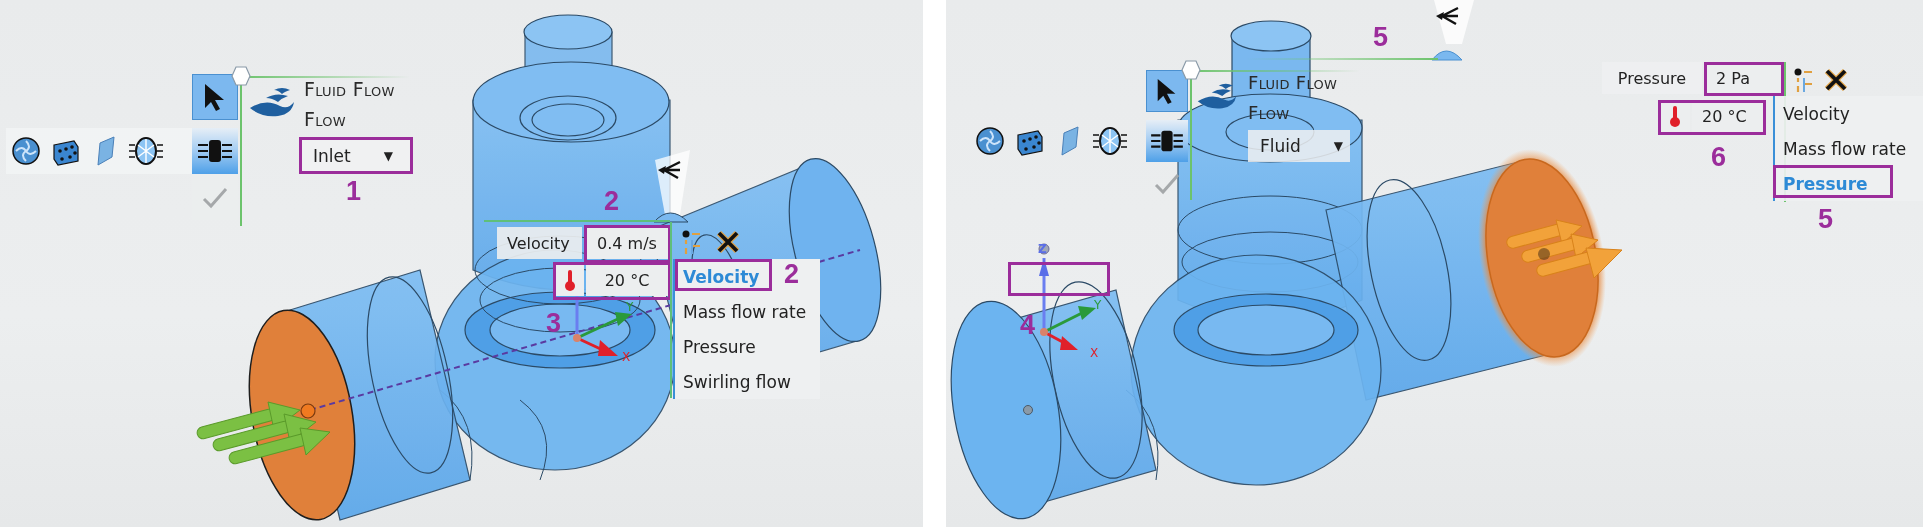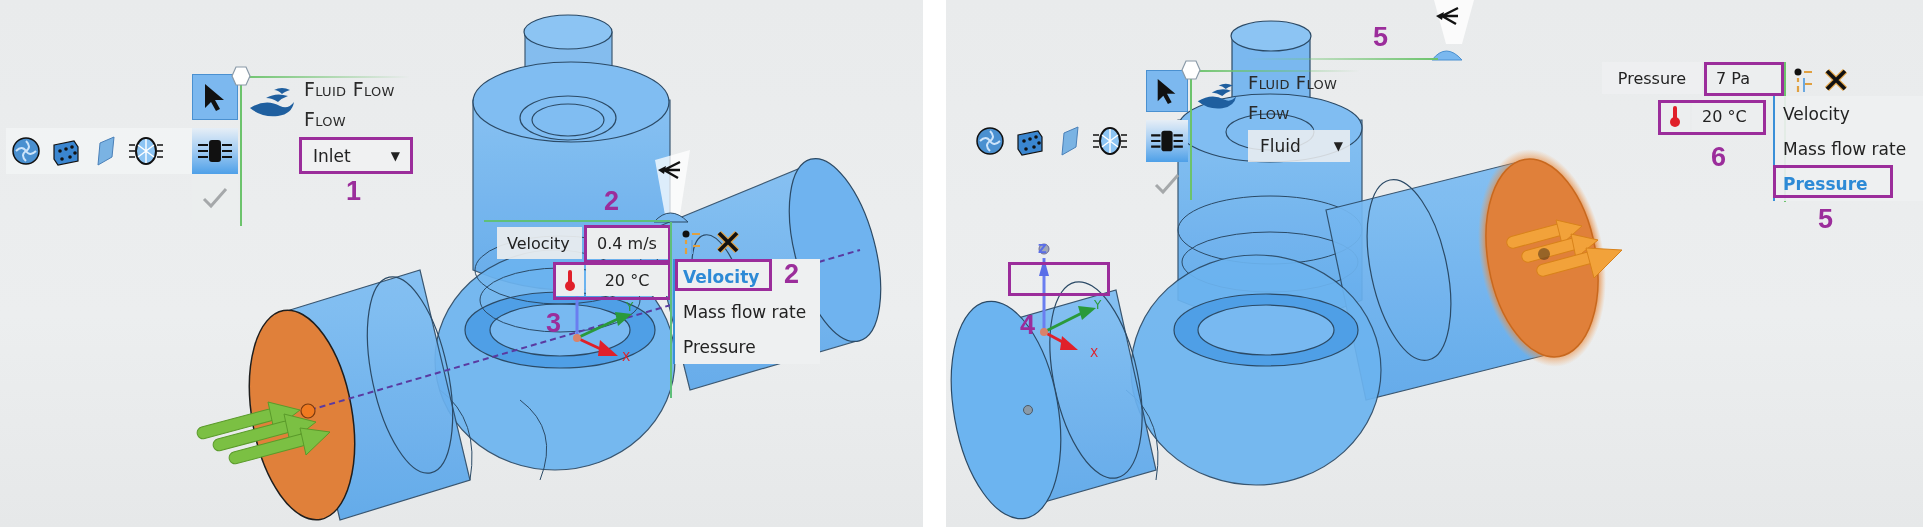--- a/index.html
+++ b/index.html
@@ -13,21 +13,21 @@
   .toolstrip{position:absolute;height:46px;background:rgba(242,244,245,0.85);display:flex;align-items:center;}
   .tool{width:40px;height:40px;display:flex;align-items:center;justify-content:center;}
   .selcol{position:absolute;width:46px;}
   .selbtn{width:46px;height:46px;border:1px solid #4a90d0;background:#7cb8ef;display:flex;align-items:center;justify-content:center;}
   .activebtn{width:46px;height:46px;background:linear-gradient(180deg,#e6eef6 0%,#a9cff3 45%,#4ea0e8 100%);display:flex;align-items:center;justify-content:center;}
   .checkbtn{width:46px;height:46px;display:flex;align-items:center;justify-content:center;background:rgba(235,237,238,0.8);}
   .vline{position:absolute;width:2px;background:#6cc36c;}
   .hline{position:absolute;height:2px;background:linear-gradient(90deg,#6cc36c,rgba(108,195,108,0));}
   .hex{position:absolute;width:20px;height:20px;}
   .smallcaps{font-variant:small-caps;font-size:19px;color:#2a2a2a;letter-spacing:0.3px;}
-  .dropdown{position:absolute;height:34px;background:#f0f1f2;display:flex;align-items:center;justify-content:space-between;padding:0 10px 0 12px;font-size:17px;color:#222;gap:33px;}
+  .dropdown{position:absolute;height:34px;background:#f0f1f2;display:flex;align-items:center;padding:0 10px 0 12px;font-size:17px;color:#222;gap:33px;}
   .annot{position:absolute;border:3px solid #9b2d9b;}
   .num{position:absolute;color:#9b2d9b;font-weight:bold;font-size:27px;font-family:"Liberation Sans",sans-serif;}
   .field{position:absolute;height:32px;background:#eceeef;display:flex;align-items:center;font-size:16px;color:#222;}
   .menu{position:absolute;background:#eef0f1;border-left:2px solid #3a8fd8;}
   .menu div{height:35px;display:flex;align-items:center;padding-left:8px;font-size:17px;color:#222;}
   .menu div.sel{color:#2d8ad6;font-weight:bold;}
 </style>
 </head>
 <body>
 
@@ -194,20 +194,21 @@
   </svg>
   <svg class="abs" style="left:716px;top:230px;" width="24" height="24" viewBox="0 0 24 24">
     <path d="M3 3 L21 21 M21 3 L3 21" stroke="#e0a040" stroke-width="6"></path>
       <path d="M3 3 L21 21 M21 3 L3 21" stroke="#111" stroke-width="3.6"></path>
   </svg>
 
   <div class="menu" style="left:673px;top:259px;width:147px;">
     <div class="sel">Velocity</div>
     <div>Mass flow rate</div>
     <div>Pressure</div>
+    <div>Swirling flow</div>
   </div>
   <div class="annot" style="left:675px;top:259px;width:97px;height:32px;"></div>
   <div class="num" style="left:784px;top:259px;">2</div>
 </div>
 
 <div id="right" class="panel">
   <svg class="scene" width="977" height="527" viewBox="0 0 977 527">
     <defs>
       <linearGradient id="pipeR" x1="0" y1="0" x2="0" y2="1">
         <stop offset="0" stop-color="#7dbdf3"></stop>
@@ -347,21 +348,21 @@
   <div class="abs smallcaps" style="left:302px;top:72px;font-size:18px;">Fluid Flow</div>
   <div class="abs smallcaps" style="left:302px;top:102px;font-size:18px;">Flow</div>
   <div class="dropdown" style="left:302px;top:130px;width:102px;height:32px;background:rgba(238,240,241,0.85);">
     <span>Fluid</span>
     <span style="font-size:12px;">▼</span>
   </div>
 
   <div class="hline" style="left:300px;top:58px;width:192px;background:linear-gradient(90deg,rgba(108,195,108,0),#6cc36c);"></div>
   <div class="num" style="left:427px;top:22px;">5</div>
   <div class="field" style="left:656px;top:62px;width:100px;justify-content:center;background:rgba(238,240,241,0.9);">Pressure</div>
-  <div class="field" style="left:760px;top:62px;width:78px;padding-left:10px;">7 Pa</div>
+  <div class="field" style="left:760px;top:62px;width:78px;padding-left:10px;">2 Pa</div>
   <div class="annot" style="left:758px;top:62px;width:80px;height:34px;"></div>
   <div class="vline" style="left:838px;top:62px;height:140px;background:#6cc36c;"></div>
 
   <div class="field" style="left:714px;top:100px;width:30px;justify-content:center;">
     <svg width="12" height="24" viewBox="0 0 12 24">
         <rect x="4" y="2" width="4" height="14" rx="2" fill="#e0202a"></rect>
         <circle cx="6" cy="18" r="5" fill="#e0202a"></circle>
       </svg>
   </div>
   <div class="field" style="left:746px;top:100px;width:72px;padding-left:10px;">20 °C</div>

